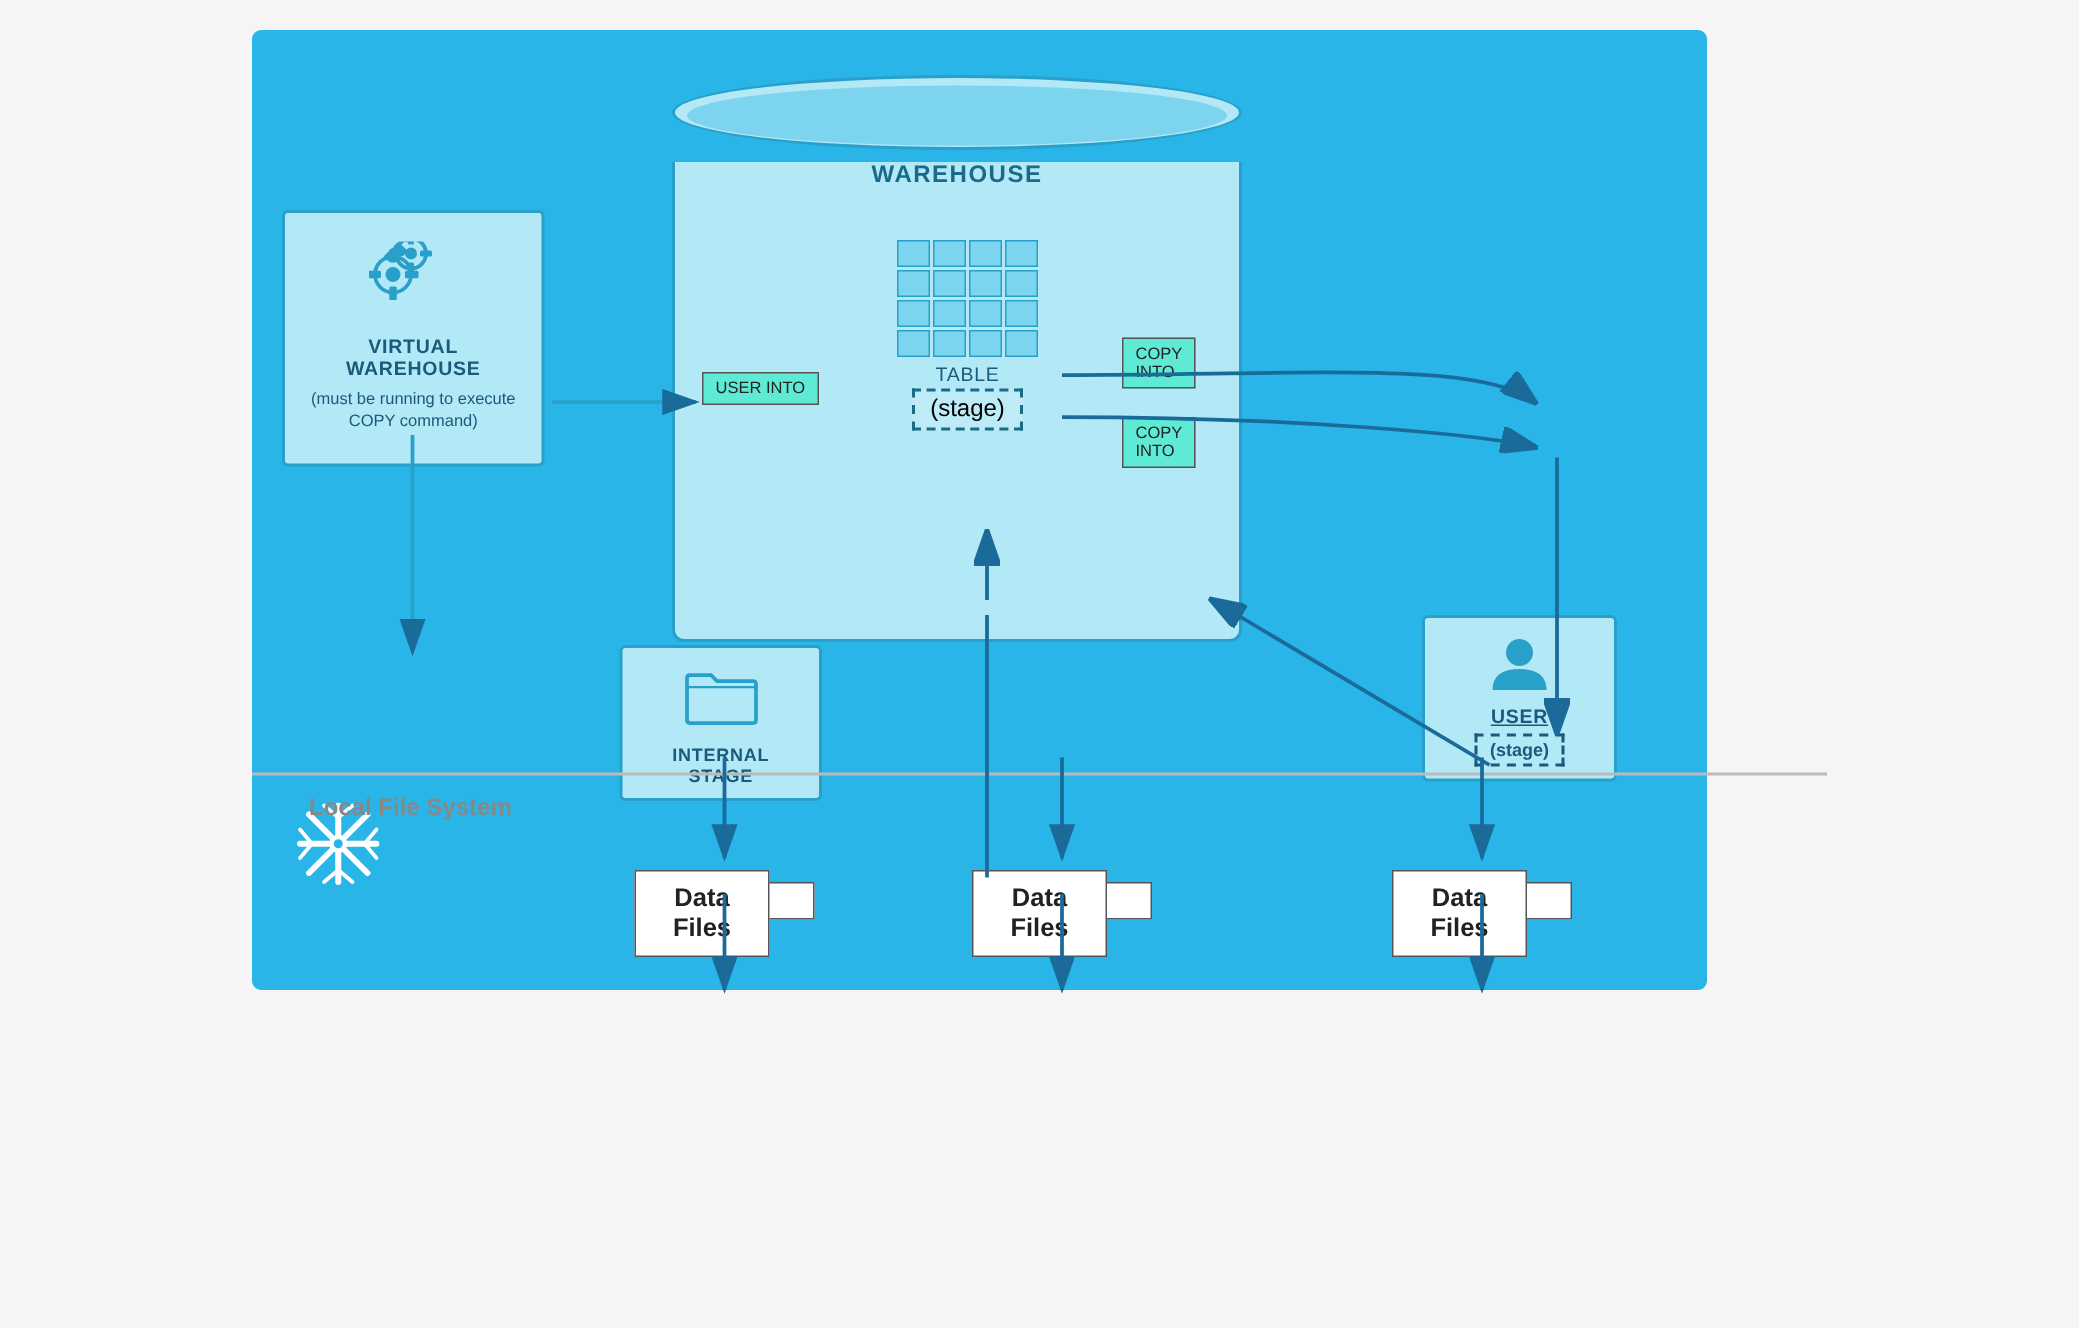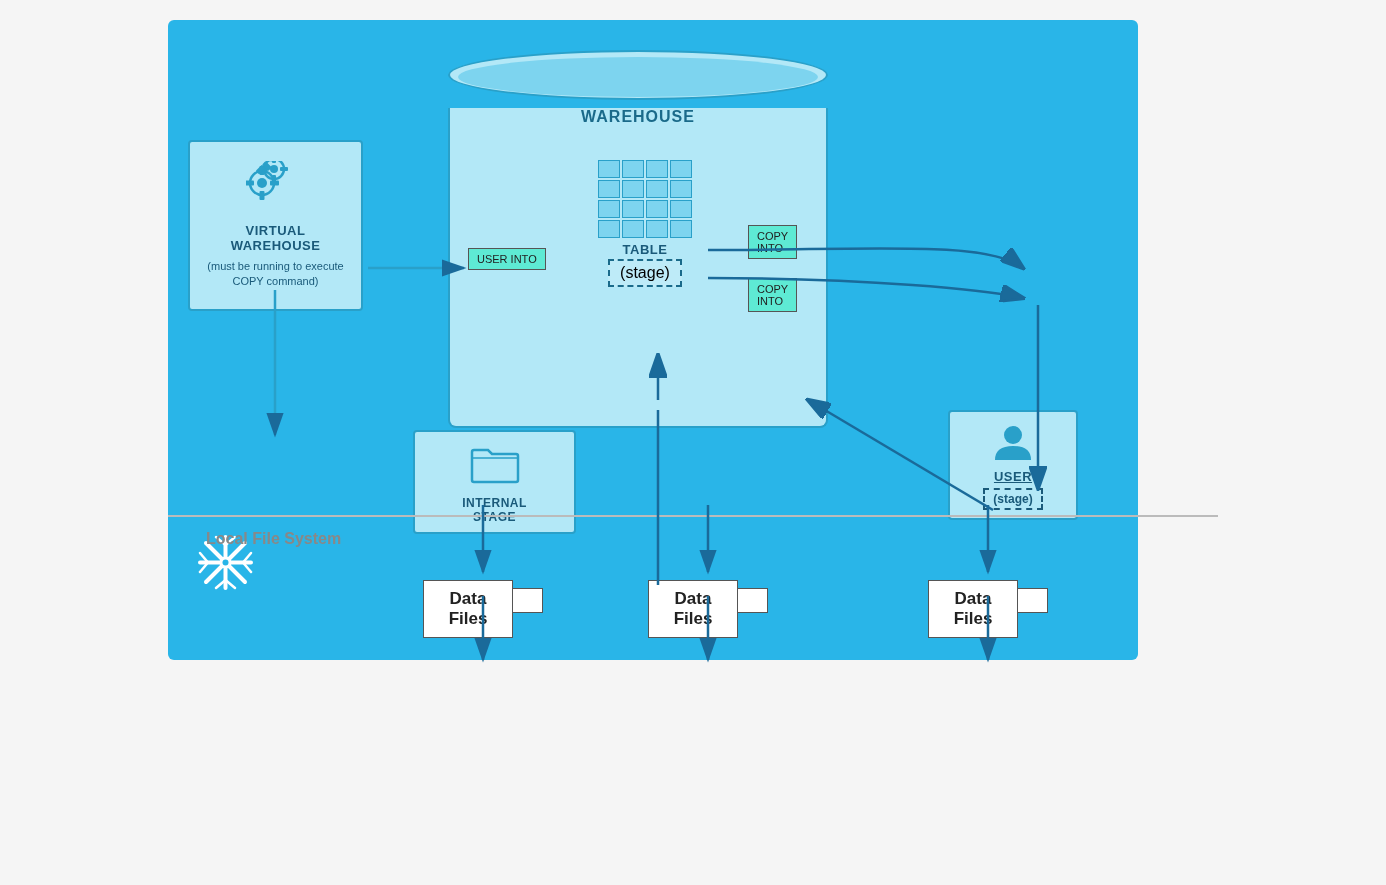--- a/index.html
+++ b/index.html
@@ -102,21 +102,21 @@
       grid-template-rows: repeat(4, 18px);
       gap: 2px;
       background: transparent;
     }
     .grid-cell {
       background: #7dd4ef;
       border: 1px solid #29a0c9;
     }
     .table-label {
       text-align: center;
-      font-weight: bold;
+      font-weight: normal;
       font-size: 13px;
       color: #1a5a7a;
       margin-top: 4px;
       letter-spacing: 0.5px;
     }
     .stage-dashed-box {
       border: 2px dashed #1a6a8a;
       padding: 3px 10px;
       display: inline-block;
       margin-top: 2px;
@@ -179,21 +179,21 @@
       position: absolute;
       top: 258px;
       left: 580px;
     }
 
     
     .internal-stage-box {
       position: absolute;
       top: 410px;
       left: 245px;
-      width: 163px;
+      width: 135px;
       background: #b3e8f7;
       border: 2px solid #29a0c9;
       border-radius: 4px;
       padding: 12px 8px 8px 8px;
       text-align: center;
     }
     .folder-icon {
       font-size: 32px;
       color: #29a0c9;
     }

